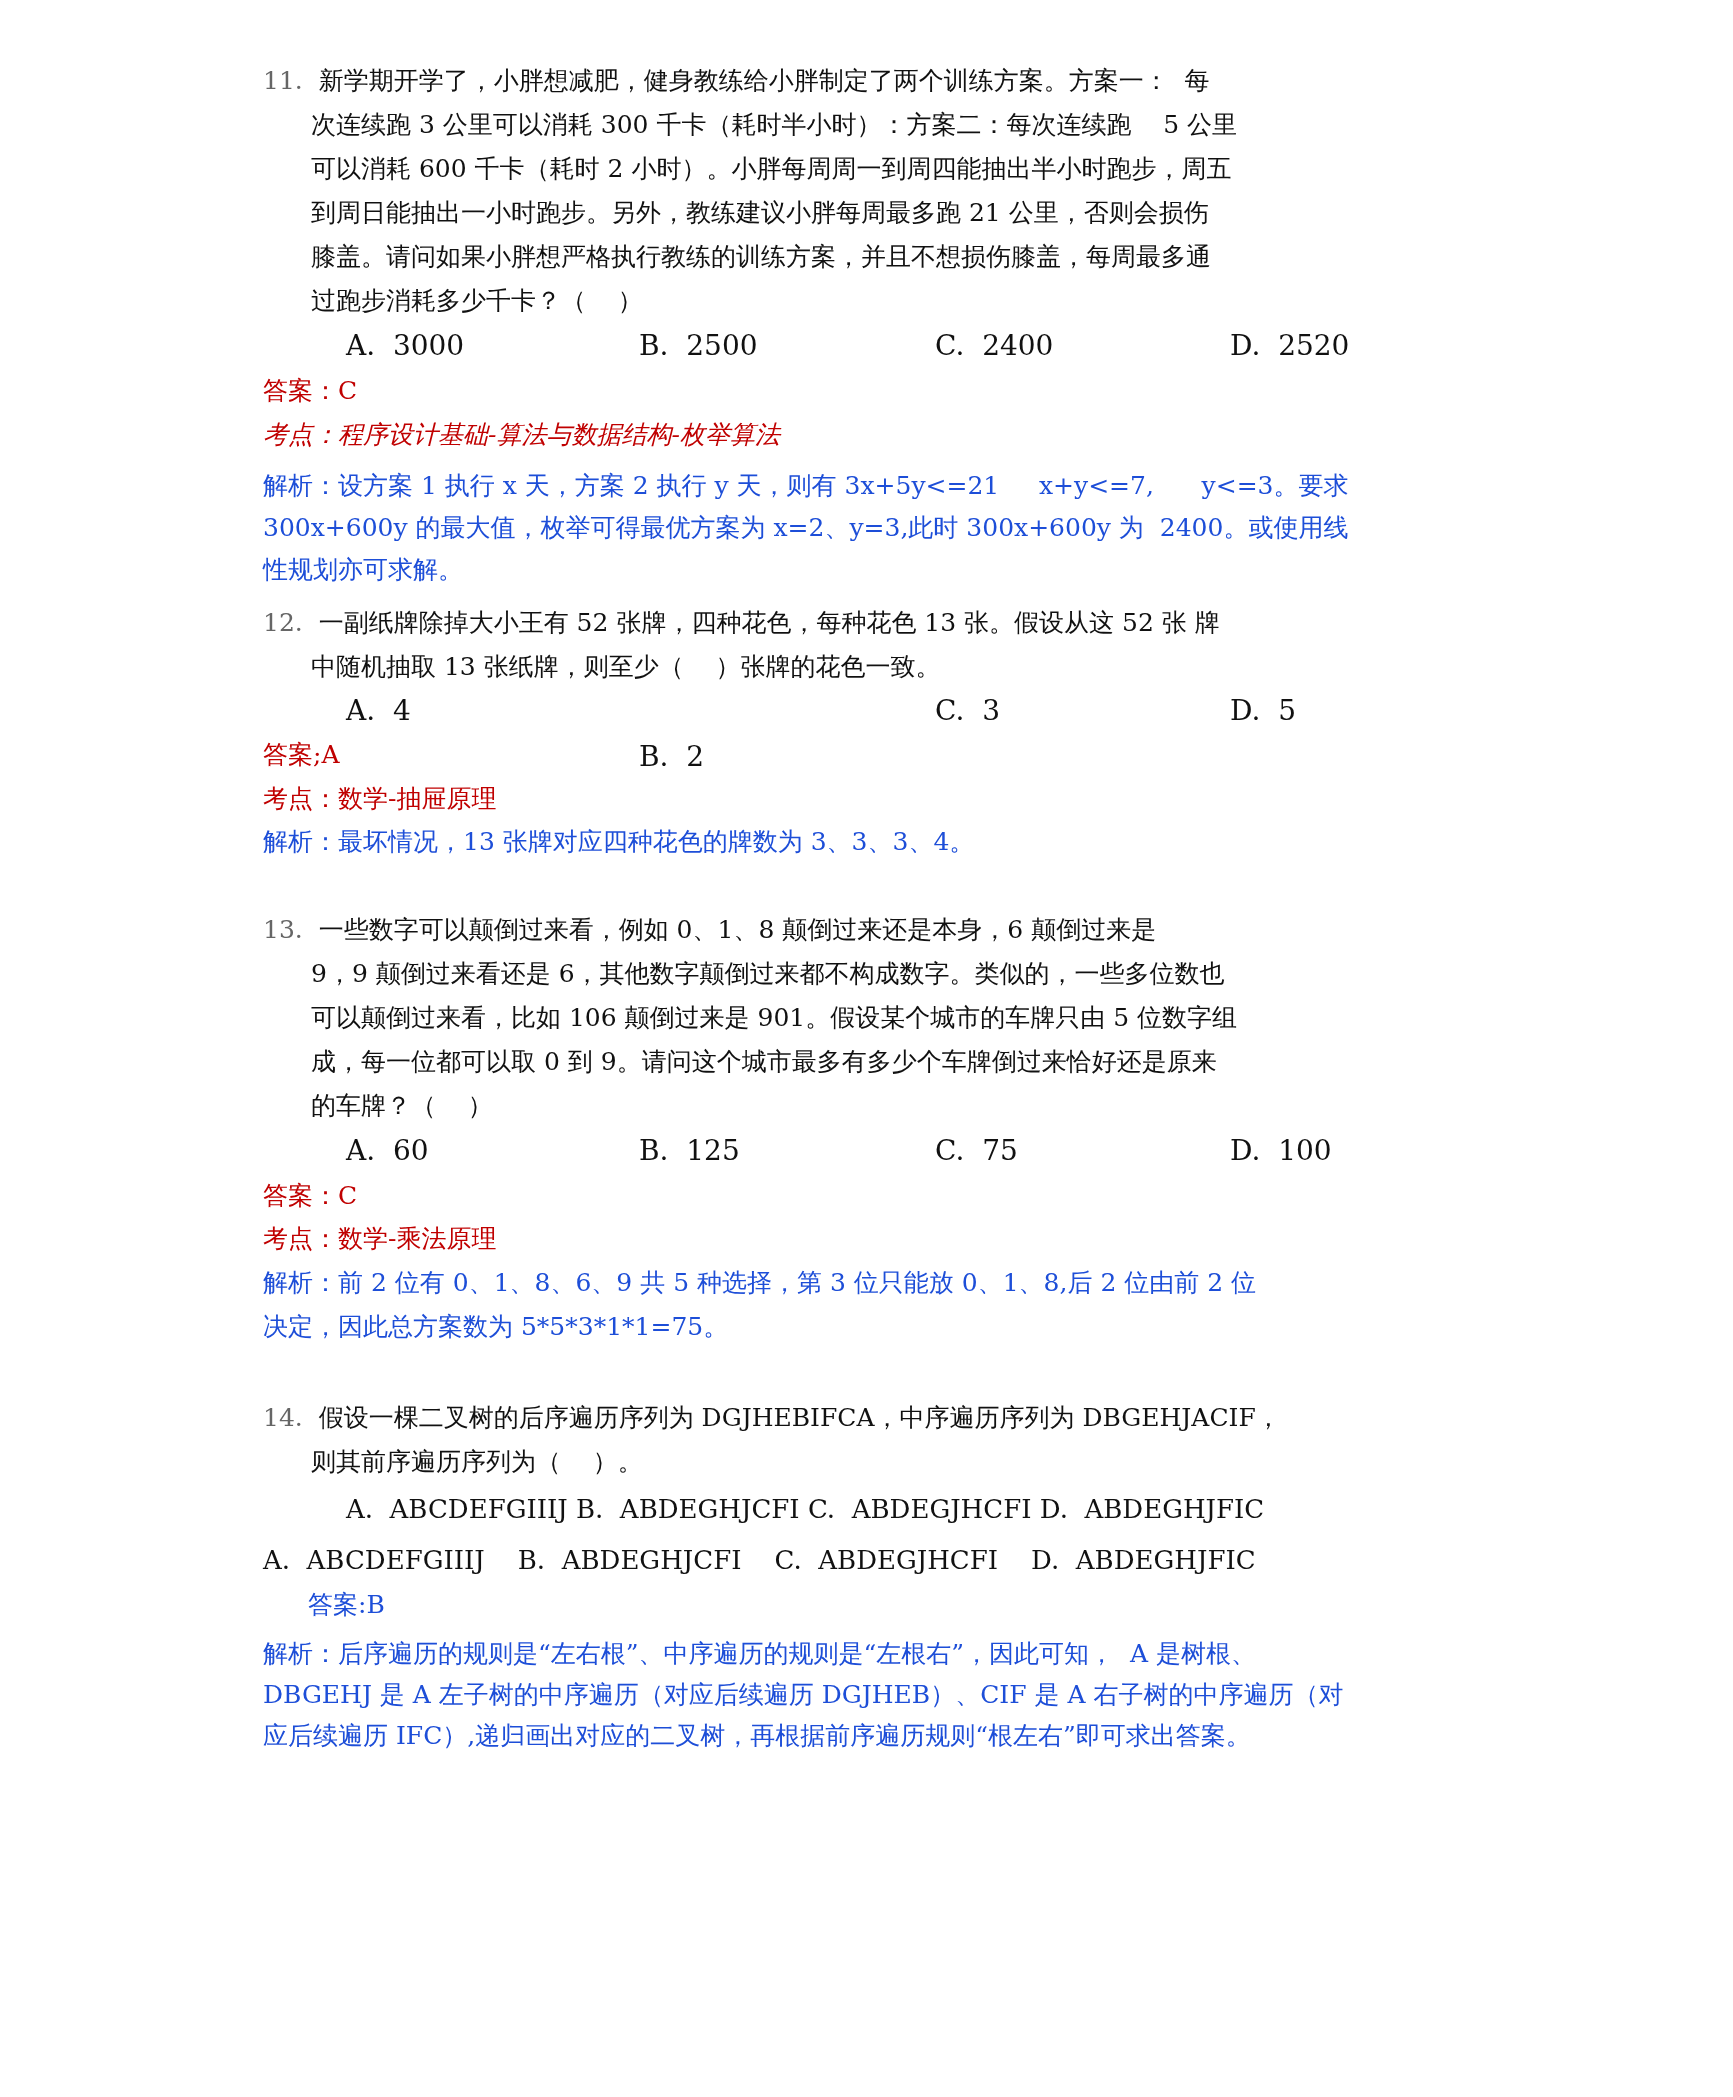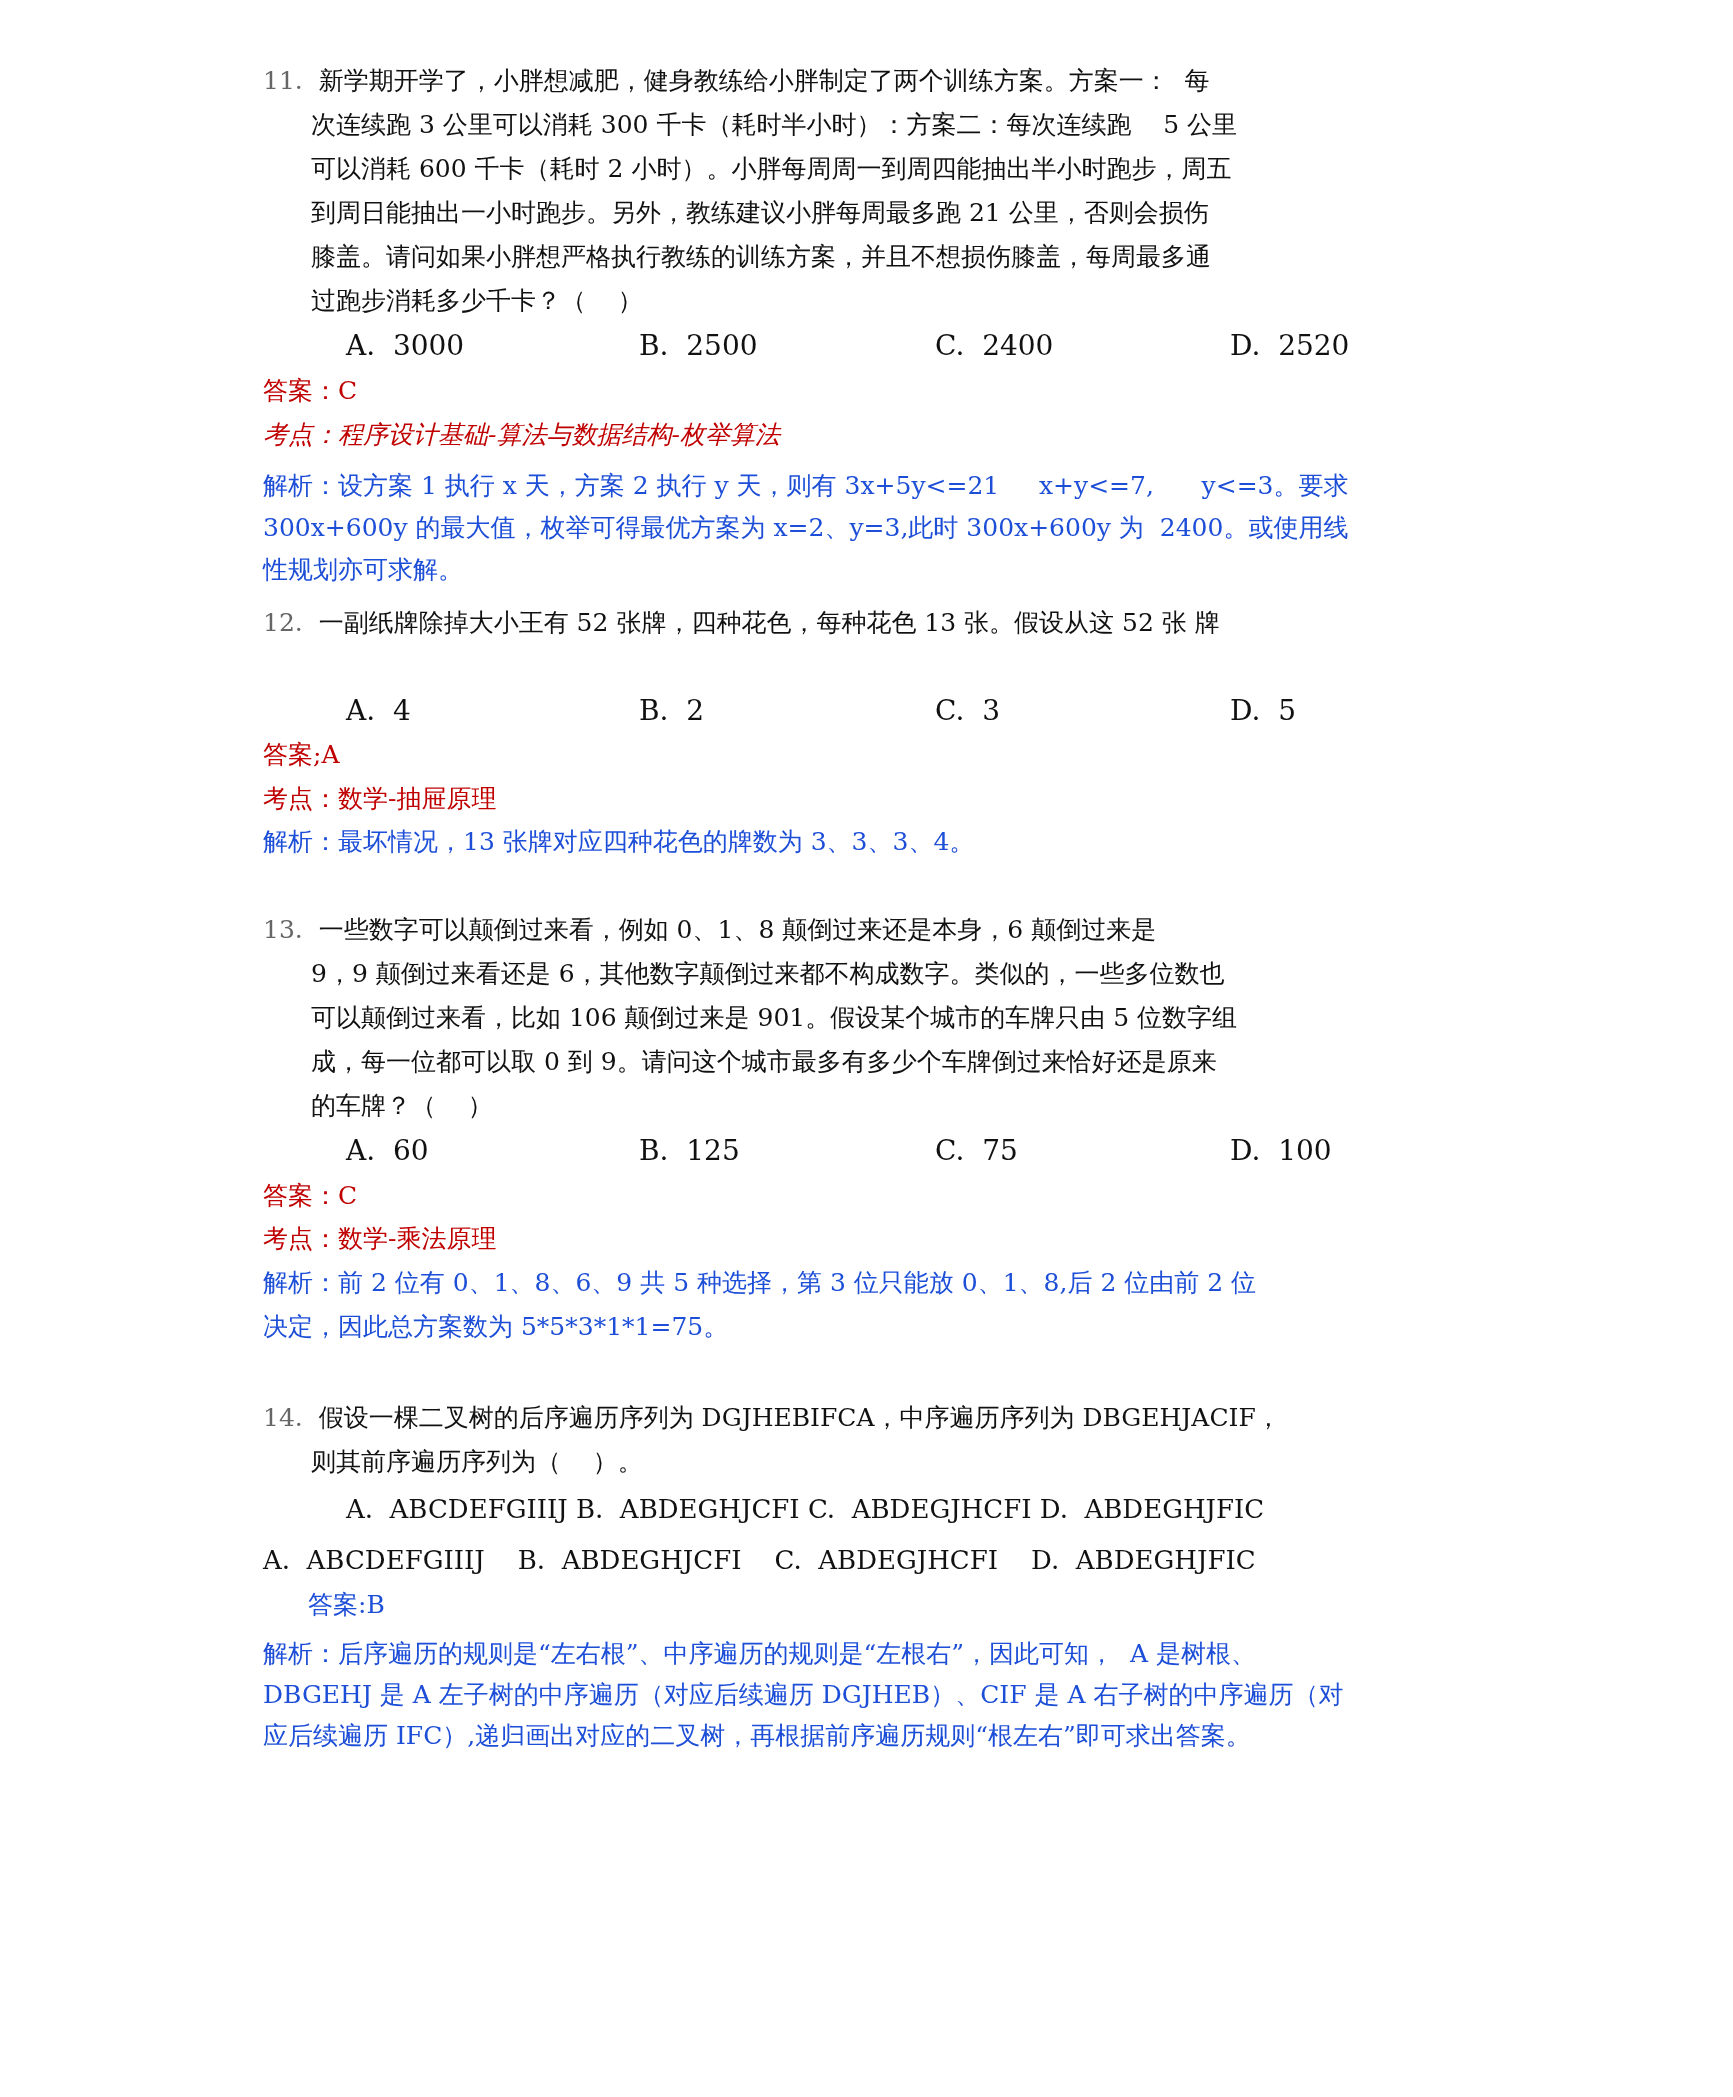--- a/index.html
+++ b/index.html
@@ -33,23 +33,24 @@
     <span class="opt" style="left:935px;">C.  2400</span>
     <span class="opt" style="left:1230px;">D.  2520</span>
   </div>
   <div class="line red left" style="top:370px;">答案：C</div>
   <div class="line red left" style="top:414px;font-style:italic;">考点：程序设计基础-算法与数据结构-枚举算法</div>
   <div class="line blue left" style="top:465px;">解析：设方案 1 执行 x 天，方案 2 执行 y 天，则有 3x+5y&lt;=21     x+y&lt;=7,      y&lt;=3。要求</div>
   <div class="line blue left" style="top:507px;">300x+600y 的最大值，枚举可得最优方案为 x=2、y=3,此时 300x+600y 为  2400。或使用线</div>
   <div class="line blue left" style="top:549px;">性规划亦可求解。</div>
 
   <div class="line" style="left:263px; top:602px;"><span class="qnum">12.</span>  <span>一副纸牌除掉大小王有 52 张牌，四种花色，每种花色 13 张。假设从这 52 张 牌</span></div>
+  <div class="line indent" style="top:646px;">中随机抽取 13 张纸牌，则至少（    ）张牌的花色一致。</div>
   <div class="opt-row" style="top:690px; left:0;">
     <span class="opt" style="left:346px;">A.  4</span>
-    <span class="opt" style="left:639px;">B.  2</span>
+    <span class="opt" style="left:639px;margin-top:46px;">B.  2</span>
     <span class="opt" style="left:935px;">C.  3</span>
     <span class="opt" style="left:1230px;">D.  5</span>
   </div>
   <div class="line red left" style="top:734px;">答案;A</div>
   <div class="line red left" style="top:778px;">考点：数学-抽屉原理</div>
   <div class="line blue left" style="top:821px;">解析：最坏情况，13 张牌对应四种花色的牌数为 3、3、3、4。</div>
 
   <div class="line" style="left:263px; top:909px;"><span class="qnum">13.</span>  <span>一些数字可以颠倒过来看，例如 0、1、8 颠倒过来还是本身，6 颠倒过来是</span></div>
   <div class="line indent" style="top:953px;">9，9 颠倒过来看还是 6，其他数字颠倒过来都不构成数字。类似的，一些多位数也</div>
   <div class="line indent" style="top:997px;">可以颠倒过来看，比如 106 颠倒过来是 901。假设某个城市的车牌只由 5 位数字组</div>

